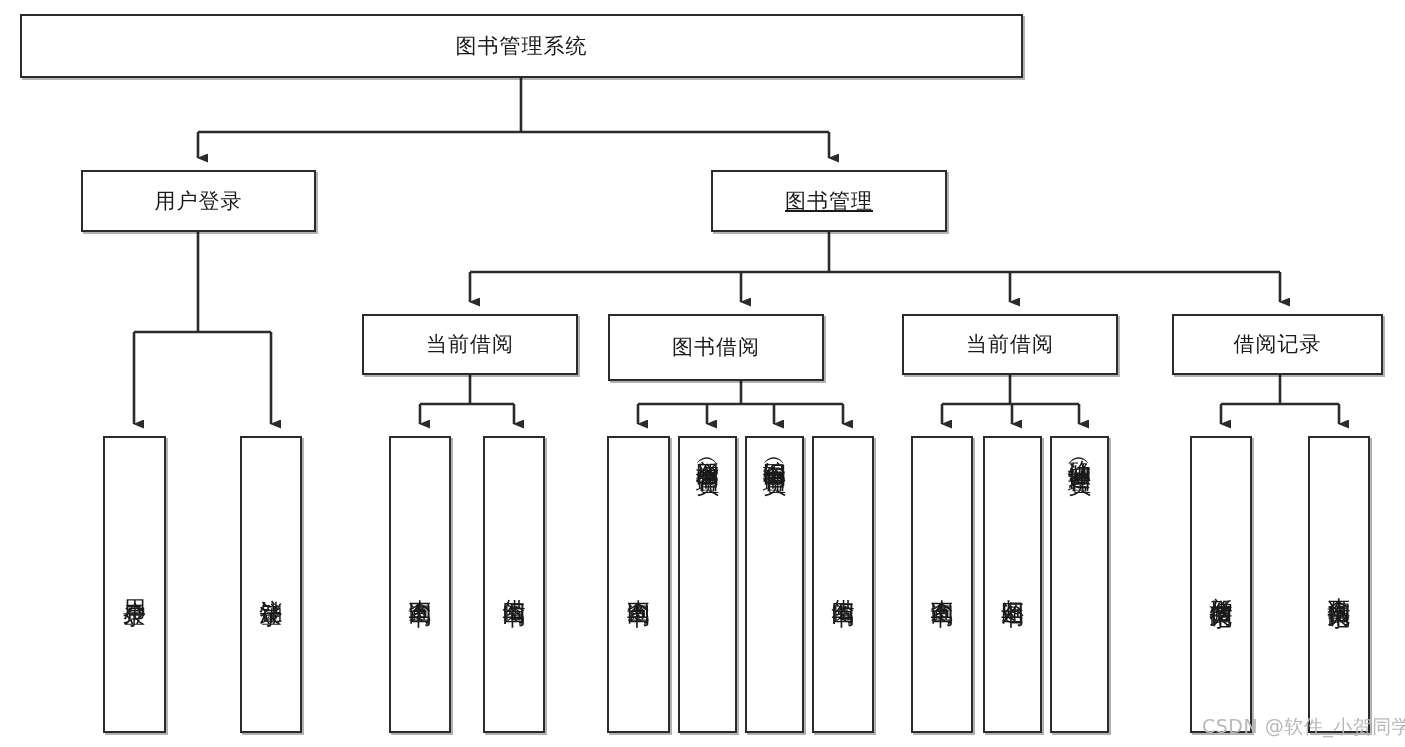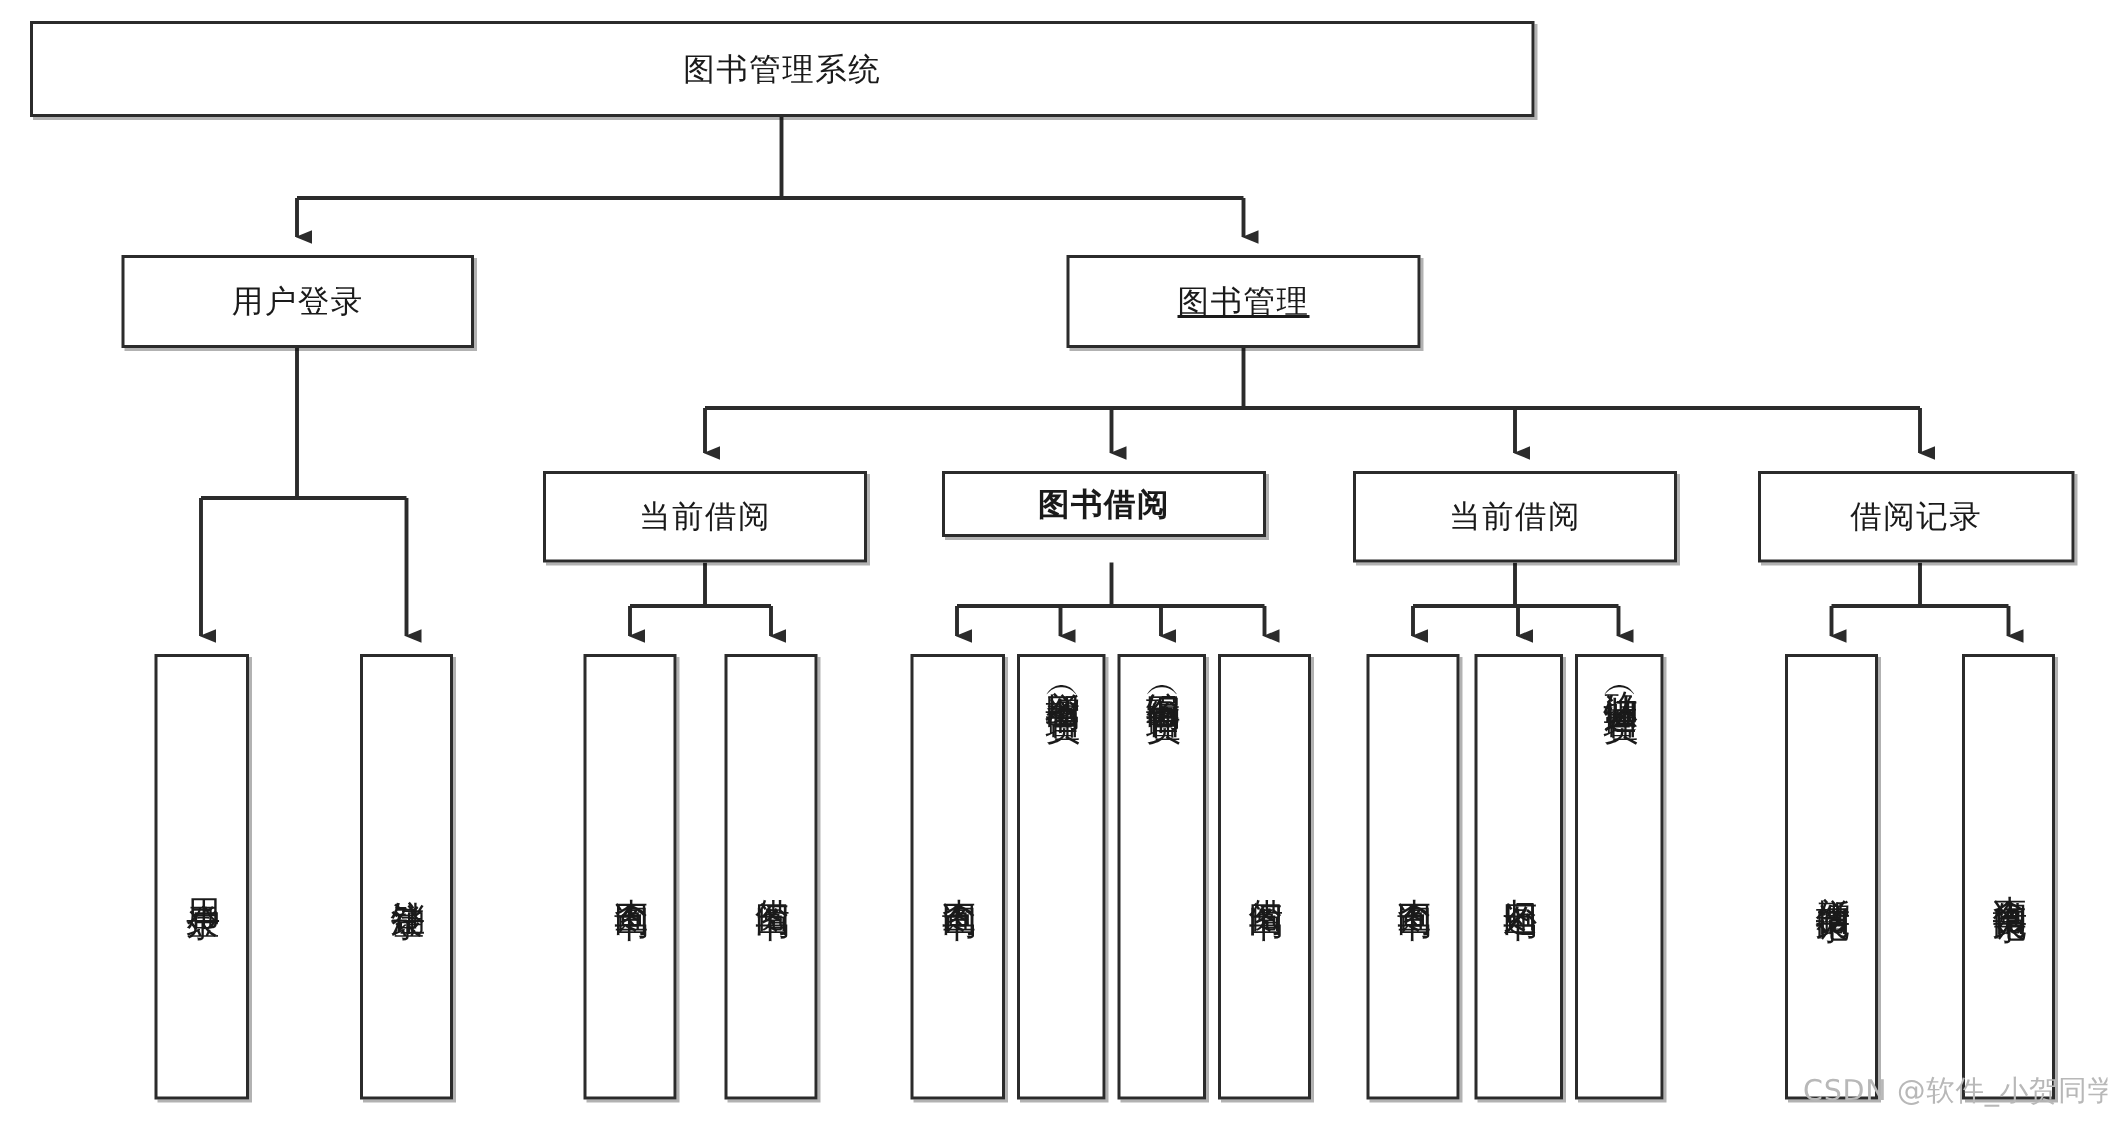--- a/index.html
+++ b/index.html
@@ -139,21 +139,21 @@
   <div class="node horiz" style="left:81px; top:170px; width:235px; height:62px;">
     <span class="node-label">用户登录</span>
   </div>
   <div class="node horiz" style="left:711px; top:170px; width:236px; height:62px;text-decoration:underline;">
     <span class="node-label">图书管理</span>
   </div>
 
   <div class="node horiz" style="left:362px; top:314px; width:216px; height:61px;">
     <span class="node-label">当前借阅</span>
   </div>
-  <div class="node horiz" style="left:628px; top:314px; width:216px; height:44px;font-weight:bold;">
+  <div class="node horiz" style="left:608px; top:314px; width:216px; height:67px;">
     <span class="node-label">图书借阅</span>
   </div>
   <div class="node horiz" style="left:902px; top:314px; width:216px; height:61px;">
     <span class="node-label">当前借阅</span>
   </div>
   <div class="node horiz" style="left:1172px; top:314px; width:211px; height:61px;">
     <span class="node-label">借阅记录</span>
   </div>
 
   <div class="node vert mid-text" style="left:103px; top:436px; width:63px; height:297px;">

